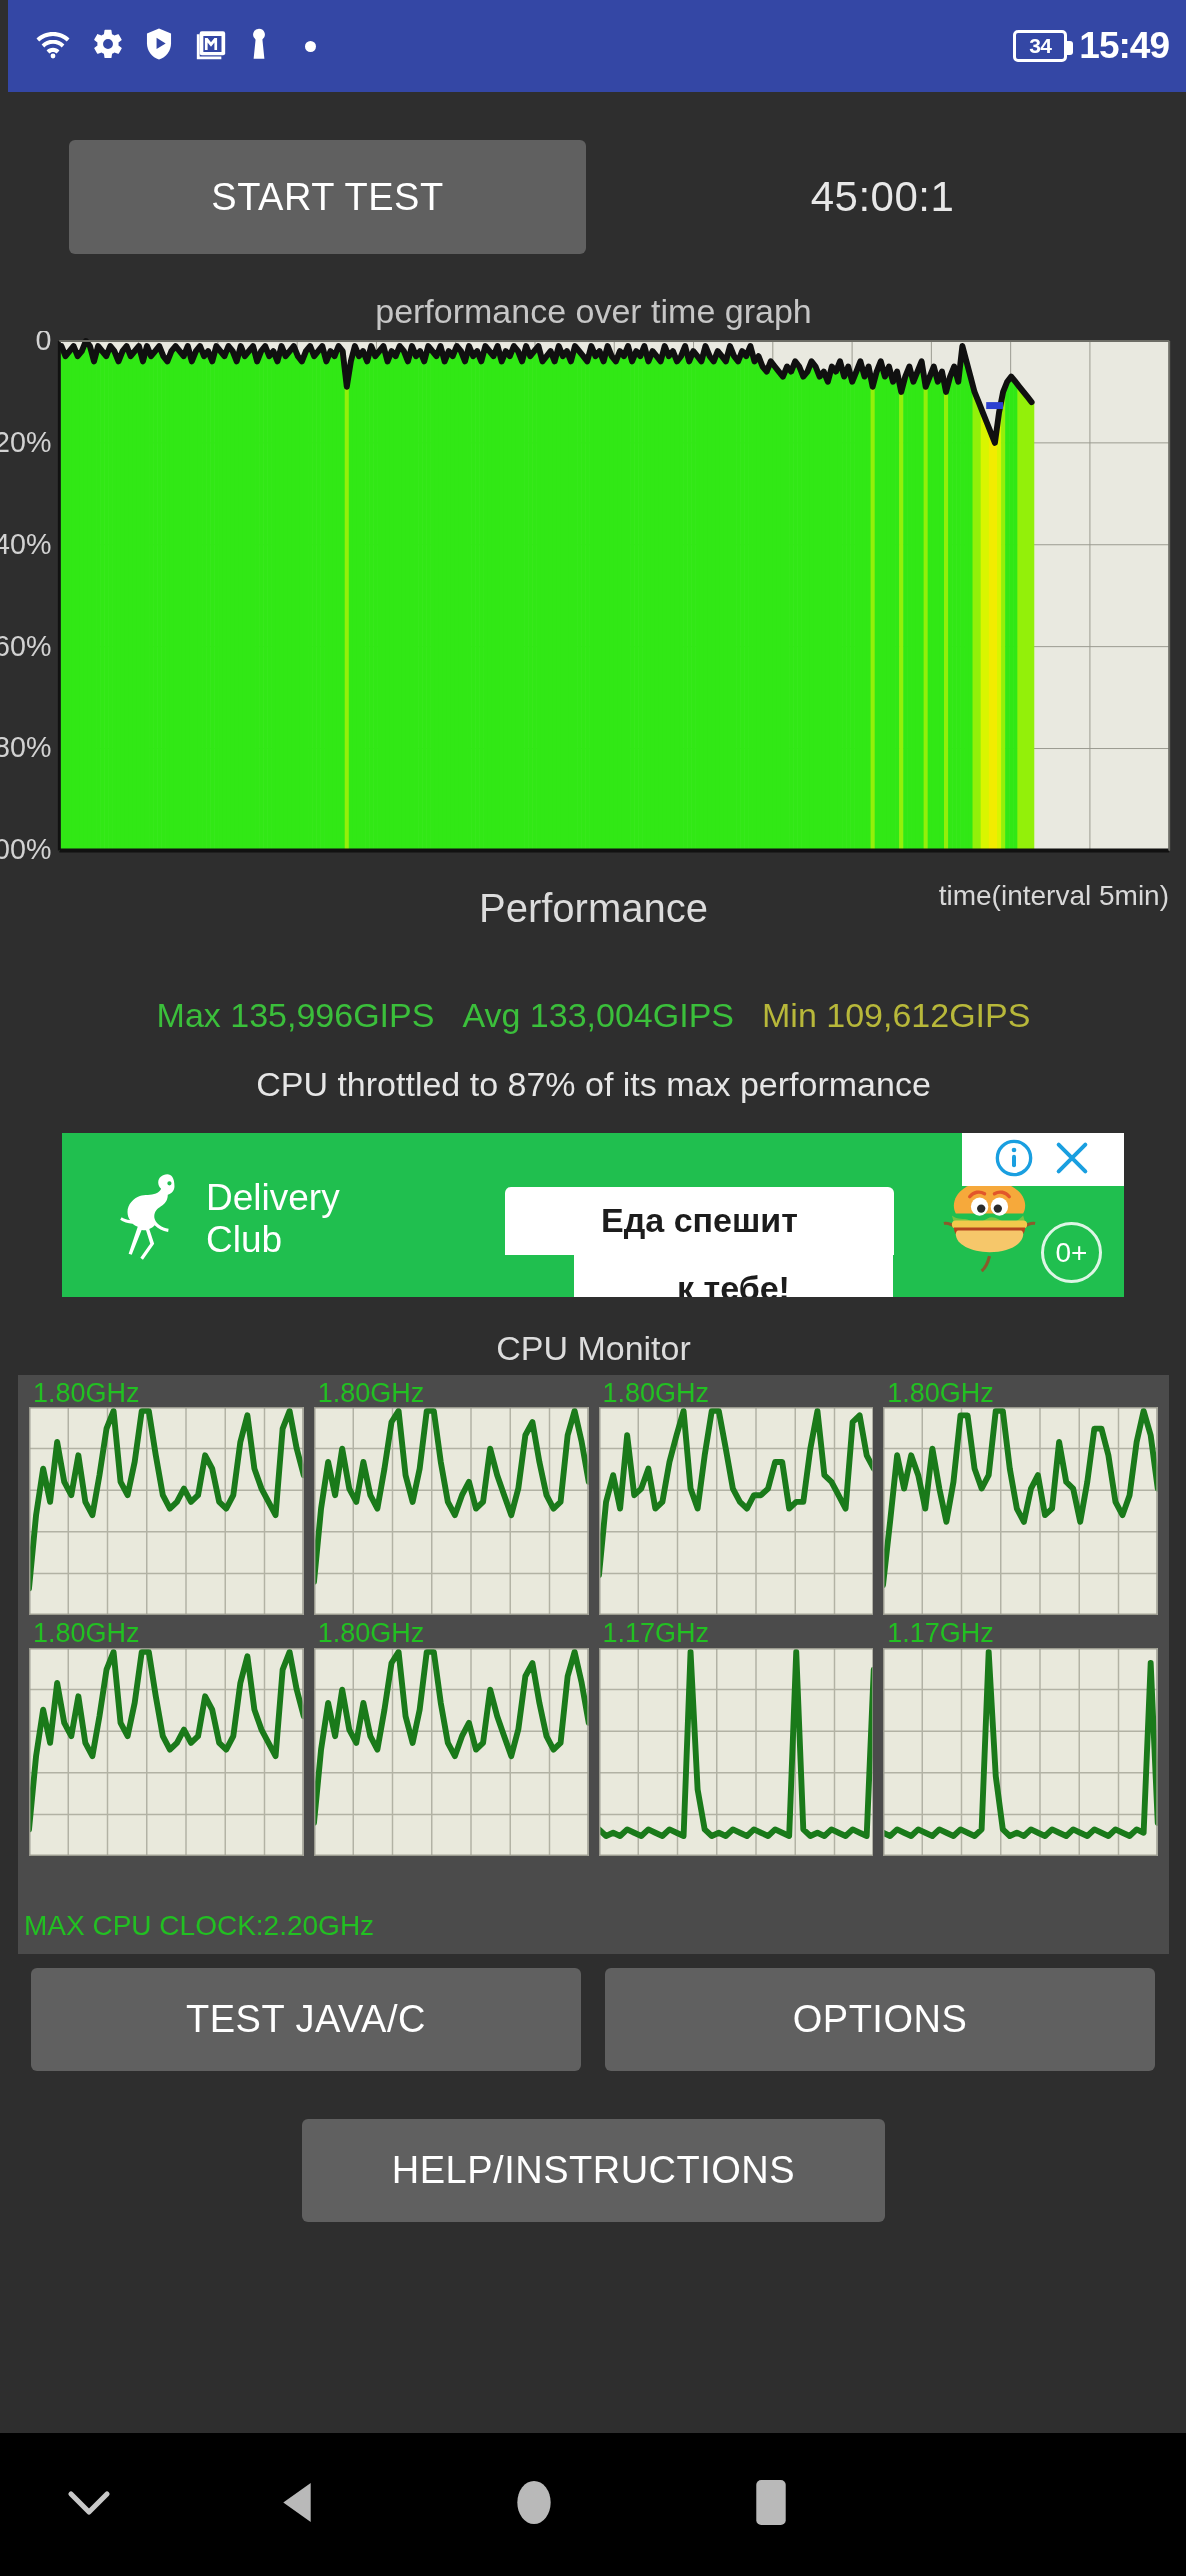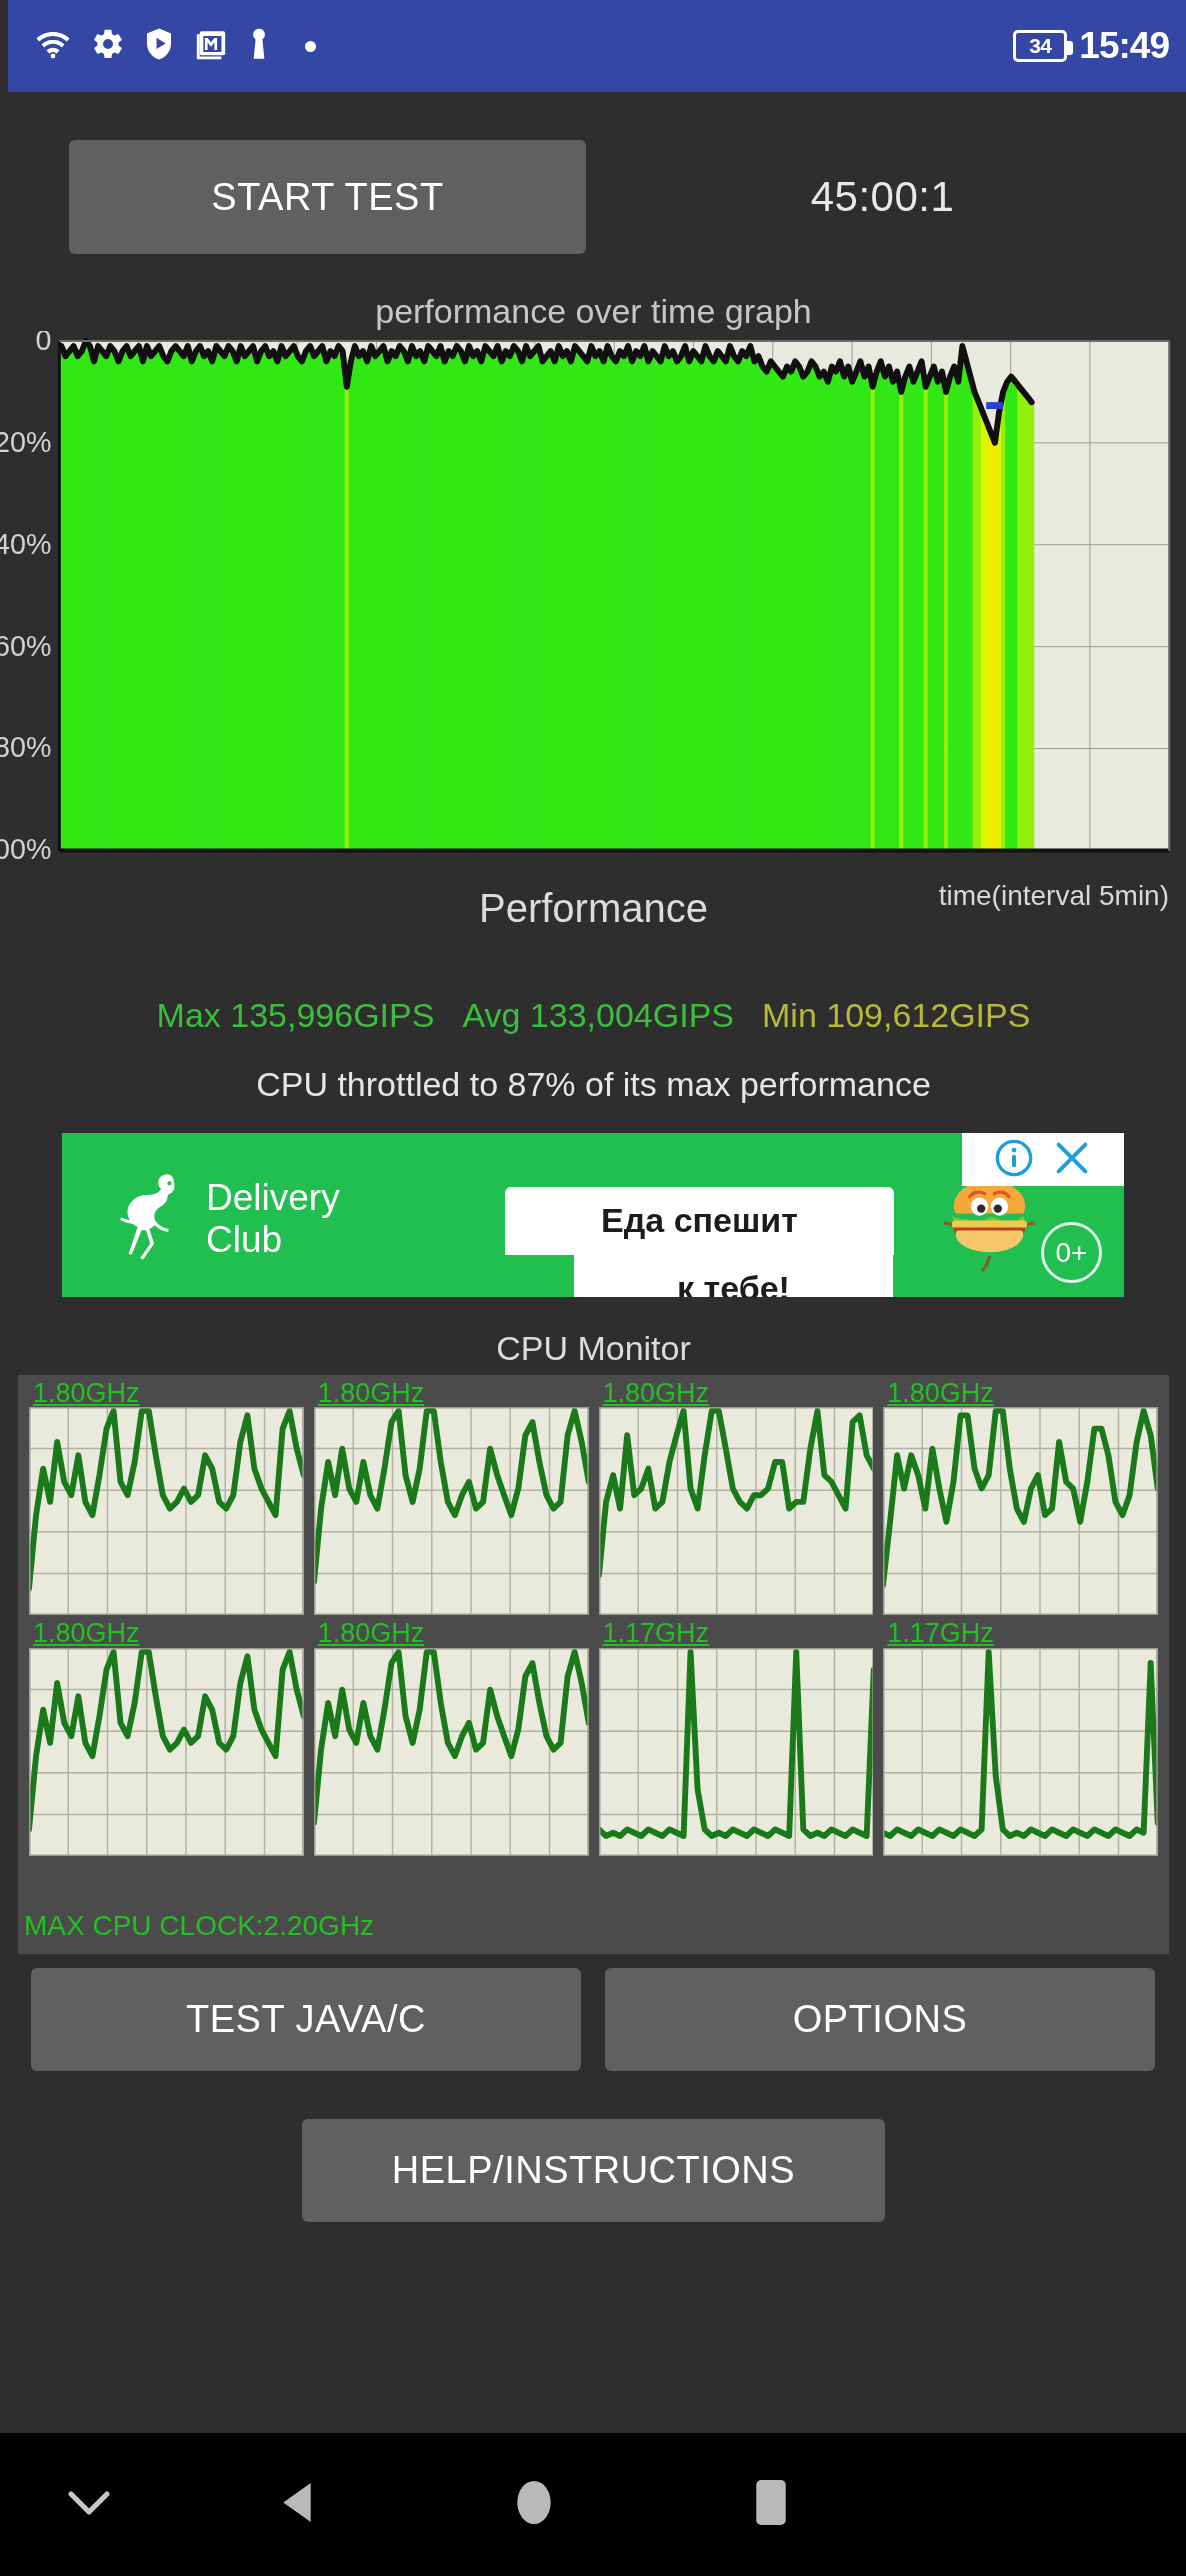--- a/index.html
+++ b/index.html
@@ -123,21 +123,21 @@
     position: absolute; top: 1329px; left: 0; width: 1187px;
     text-align: center; color: #dcdcdc; font-size: 34px;
   }
   .cpu-panel {
     position: absolute; top: 1375px; left: 18px;
     width: 1151px; height: 579px; background: #4b4b4b;
     padding: 4px 6px;
   }
   .cpu-grid { display: flex; flex-wrap: wrap; }
   .cpu-cell { width: 25%; padding: 0 5px 4px 5px; }
-  .cpu-label { color: #22c022; font-size: 27px; line-height: 1.05; padding-left: 4px; text-decoration: underline; }
+  .cpu-label { color: #22c022; font-size: 27px; line-height: 1.05; padding-left: 4px; }
   .cpu-plot { display: block; width: 100%; }
   .max-clock {
     position: absolute; left: 24px; top: 1910px;
     color: #22c022; font-size: 28px;
   }
 
   
   .btn-row { position: absolute; top: 1968px; left: 0; width: 1187px; height: 109px; }
   .test-btn { position: absolute; left: 31px; top: 0; width: 550px; height: 103px; }
   .opt-btn  { position: absolute; left: 605px; top: 0; width: 550px; height: 103px; }

